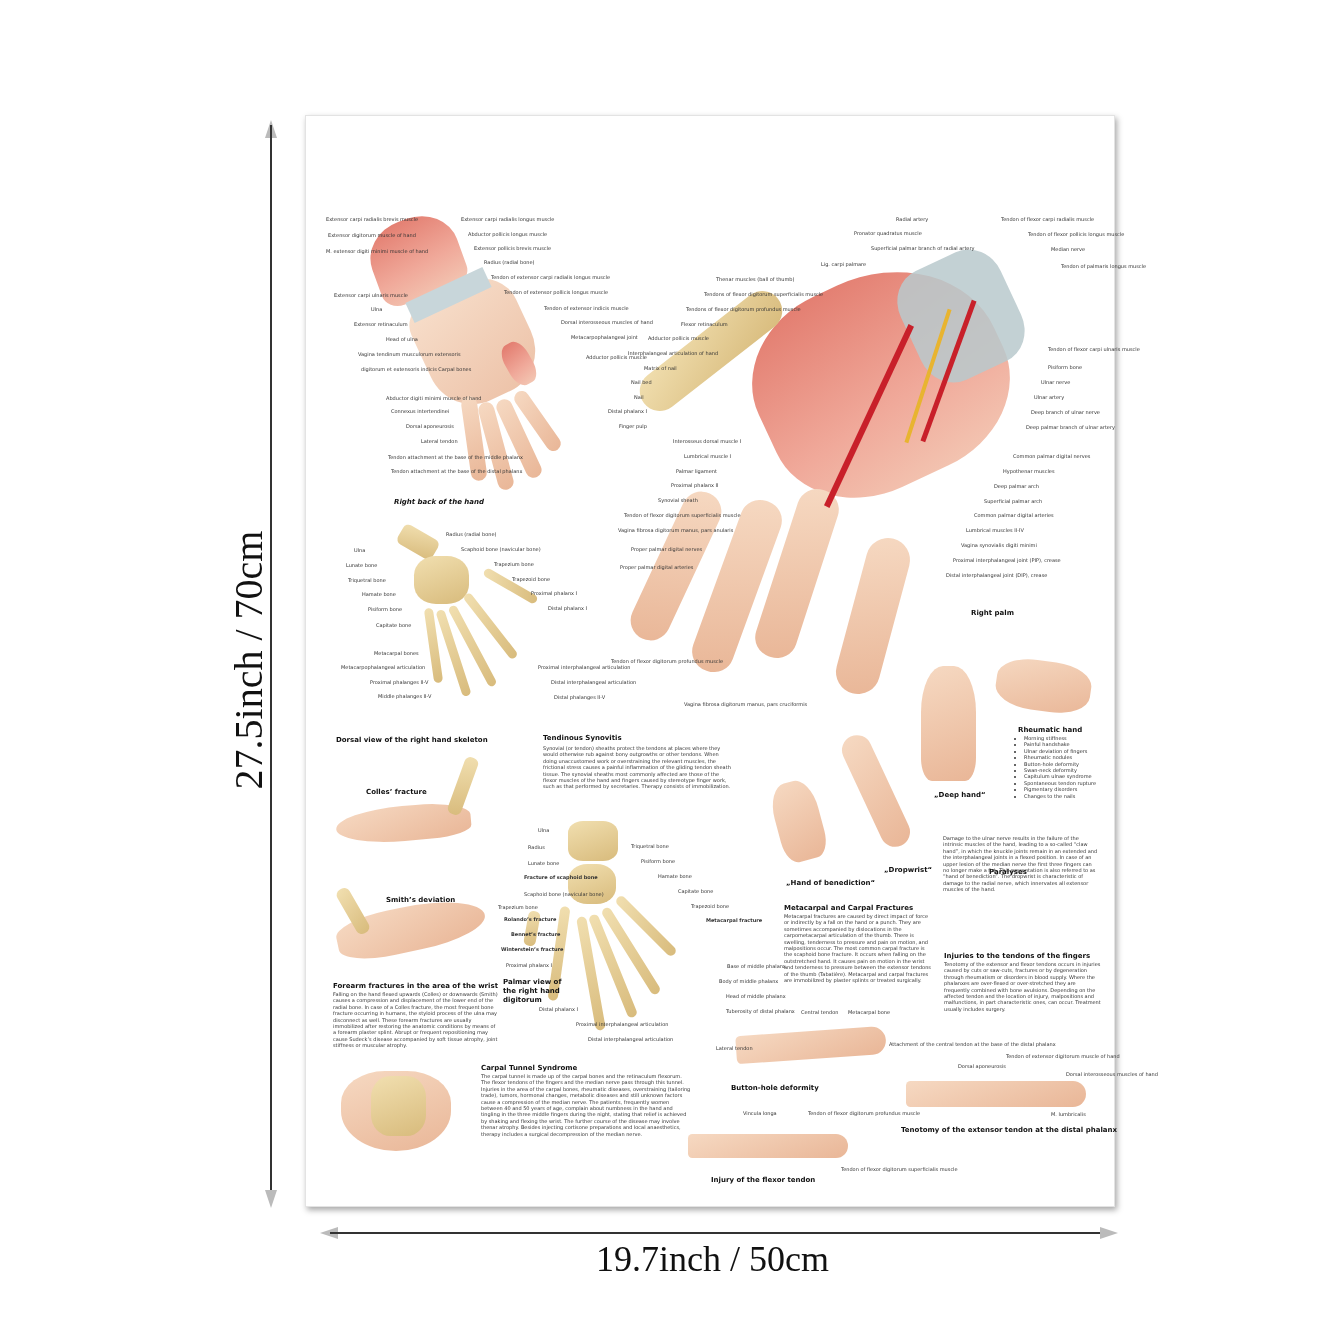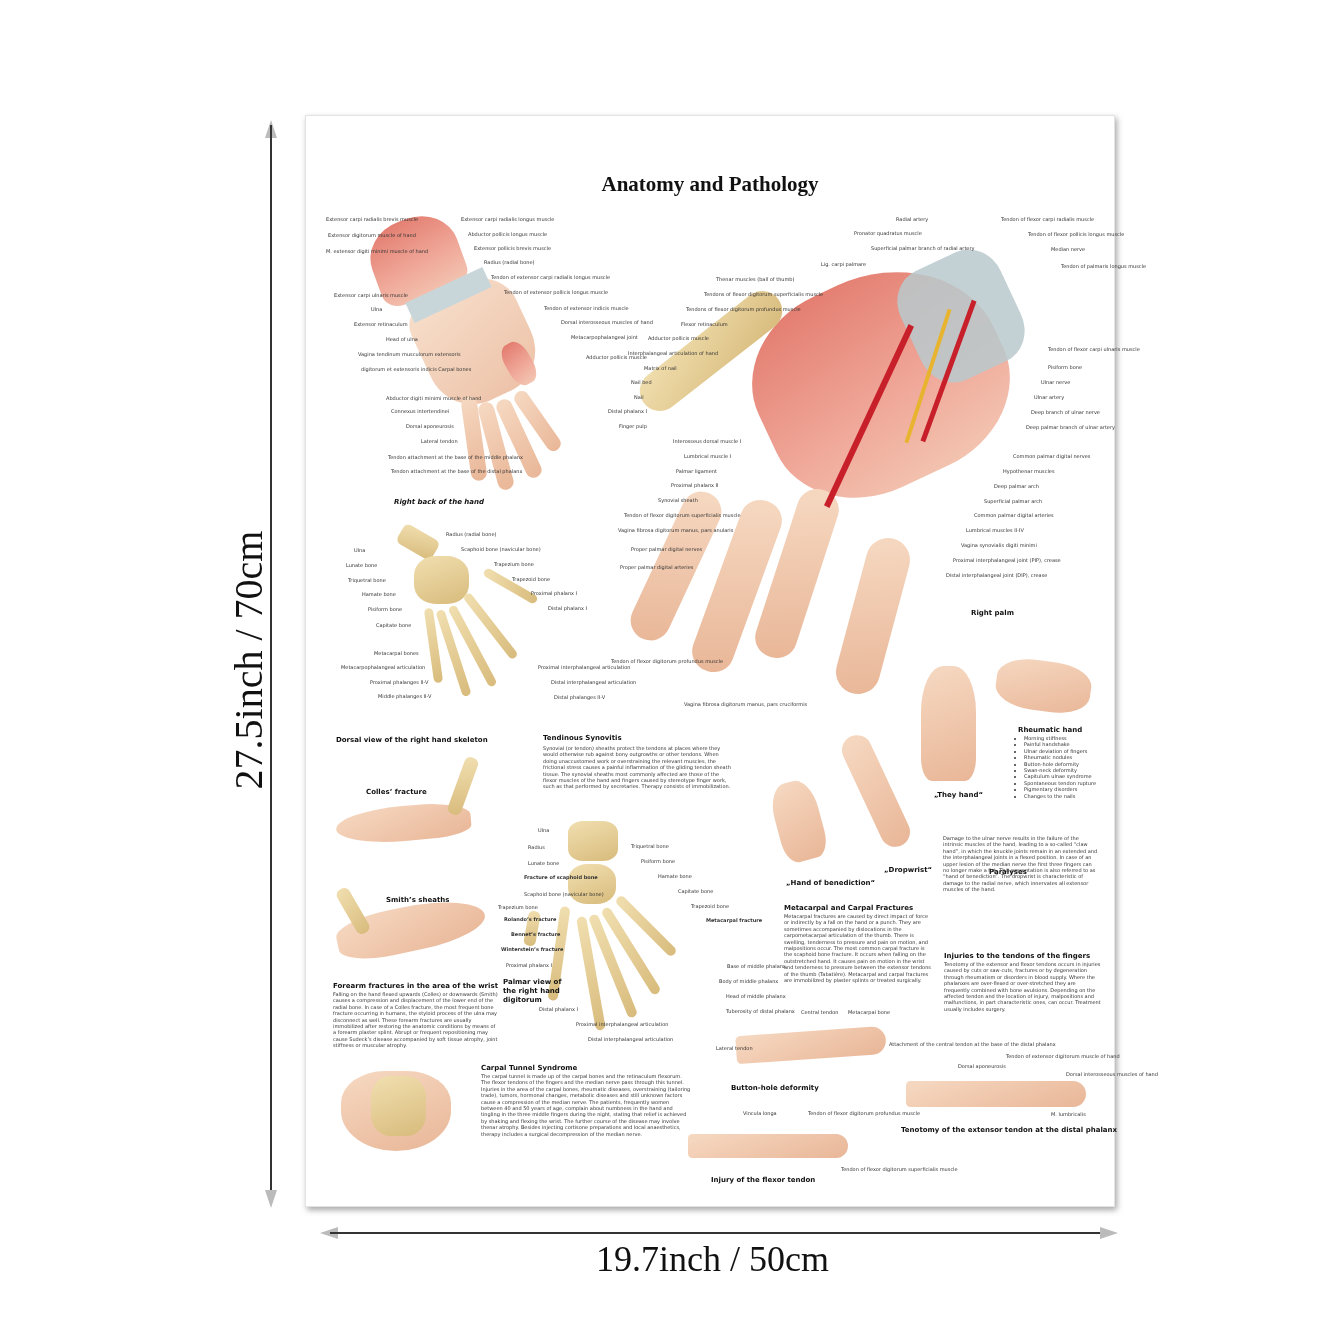--- a/index.html
+++ b/index.html
@@ -36,21 +36,20 @@
 <div class="vline"></div>
 <div class="arrow-down"></div>
 <div class="vlabel">27.5inch / 70cm</div>
 
 <div class="arrow-left"></div>
 <div class="hline"></div>
 <div class="arrow-right"></div>
 <div class="hlabel">19.7inch / 50cm</div>
 
 <div class="poster">
-  <div class="subtitle">Anatomy and Pathology</div>
 
   <div>
     <div class="ill muscle" style="left:65px;top:102px;width:90px;height:80px;border-radius:45% 45% 20% 20%;transform:rotate(-20deg);"></div>
     <div class="ill skin" style="left:115px;top:170px;width:110px;height:115px;border-radius:20% 30% 40% 40%;transform:rotate(-25deg);opacity:.85;"></div>
     <div class="ill" style="left:100px;top:168px;width:85px;height:22px;background:#c8d6da;transform:rotate(-25deg);"></div>
     <div class="ill muscle" style="left:200px;top:225px;width:26px;height:45px;border-radius:40%;transform:rotate(-30deg);"></div>
     <div class="ill skin" style="left:160px;top:280px;width:16px;height:85px;border-radius:8px;transform:rotate(-8deg);"></div>
     <div class="ill skin" style="left:182px;top:285px;width:16px;height:90px;border-radius:8px;transform:rotate(-15deg);"></div>
     <div class="ill skin" style="left:205px;top:280px;width:16px;height:85px;border-radius:8px;transform:rotate(-25deg);"></div>
     <div class="ill skin" style="left:224px;top:270px;width:15px;height:70px;border-radius:8px;transform:rotate(-35deg);"></div>
@@ -173,21 +172,21 @@
 
   <div class="h" style="left:237px;top:618px;">Tendinous Synovitis</div>
   <div class="p" style="left:237px;top:629px;width:190px;">Synovial (or tendon) sheaths protect the tendons at places where they would otherwise rub against bony outgrowths or other tendons. When doing unaccustomed work or overstraining the relevant muscles, the frictional stress causes a painful inflammation of the gliding tendon sheath tissue. The synovial sheaths most commonly affected are those of the flexor muscles of the hand and fingers caused by stereotype finger work, such as that performed by secretaries. Therapy consists of immobilization.</div>
 
   <div class="ill skin" style="left:470px;top:665px;width:45px;height:80px;border-radius:40% 40% 30% 30%;transform:rotate(-15deg);"></div>
   <div class="ill skin" style="left:555px;top:615px;width:30px;height:120px;border-radius:15px;transform:rotate(-25deg);"></div>
   <div class="ill skin" style="left:615px;top:550px;width:55px;height:115px;border-radius:40% 40% 20% 20%;"></div>
   <div class="ill skin" style="left:690px;top:545px;width:95px;height:50px;border-radius:40%;transform:rotate(8deg);"></div>
   <div class="cap" style="left:480px;top:763px;">„Hand of benediction“</div>
   <div class="cap" style="left:578px;top:750px;">„Dropwrist“</div>
-  <div class="cap" style="left:628px;top:675px;">„They hand“</div>
+  <div class="cap" style="left:628px;top:675px;">„Deep hand“</div>
 
   <div class="h" style="left:712px;top:610px;">Rheumatic hand</div>
   <ul class="bul" style="left:710px;top:619px;">
     <li>Morning stiffness</li>
     <li>Painful handshake</li>
     <li>Ulnar deviation of fingers</li>
     <li>Rheumatic nodules</li>
     <li>Button-hole deformity</li>
     <li>Swan-neck deformity</li>
     <li>Capitulum ulnae syndrome</li>
@@ -197,21 +196,21 @@
   </ul>
 
   <div class="h" style="left:637px;top:752px;margin-left:46px;">Paralyses</div>
   <div class="p" style="left:637px;top:719px;width:155px;">Damage to the ulnar nerve results in the failure of the intrinsic muscles of the hand, leading to a so-called “claw hand”, in which the knuckle joints remain in an extended and the interphalangeal joints in a flexed position. In case of an upper lesion of the median nerve the first three fingers can no longer make a fist. This presentation is also referred to as “hand of benediction”. The dropwrist is characteristic of damage to the radial nerve, which innervates all extensor muscles of the hand.</div>
 
   <div class="ill skin" style="left:30px;top:690px;width:135px;height:35px;border-radius:50% 40% 30% 50%;transform:rotate(-5deg);"></div>
   <div class="ill bone" style="left:150px;top:640px;width:14px;height:60px;border-radius:6px;transform:rotate(20deg);"></div>
   <div class="cap" style="left:60px;top:672px;">Colles’ fracture</div>
   <div class="ill skin" style="left:30px;top:790px;width:150px;height:45px;border-radius:40% 60% 50% 40%;transform:rotate(-12deg);"></div>
   <div class="ill bone" style="left:40px;top:770px;width:14px;height:50px;border-radius:6px;transform:rotate(-30deg);"></div>
-  <div class="cap" style="left:80px;top:780px;">Smith’s sheaths</div>
+  <div class="cap" style="left:80px;top:780px;">Smith’s deviation</div>
   <div class="h" style="left:27px;top:866px;">Forearm fractures in the area of the wrist</div>
   <div class="p" style="left:27px;top:875px;width:165px;">Falling on the hand flexed upwards (Colles) or downwards (Smith) causes a compression and displacement of the lower end of the radial bone. In case of a Colles fracture, the most frequent bone fracture occurring in humans, the styloid process of the ulna may disconnect as well. These forearm fractures are usually immobilized after restoring the anatomic conditions by means of a forearm plaster splint. Abrupt or frequent repositioning may cause Sudeck’s disease accompanied by soft tissue atrophy, joint stiffness or muscular atrophy.</div>
 
   <div>
     <div class="ill bone" style="left:262px;top:705px;width:50px;height:40px;border-radius:30%;"></div>
     <div class="ill bone" style="left:262px;top:748px;width:48px;height:40px;border-radius:40%;"></div>
     <div class="ill bone" style="left:248px;top:790px;width:10px;height:95px;border-radius:5px;transform:rotate(8deg);"></div>
     <div class="ill bone" style="left:280px;top:800px;width:10px;height:115px;border-radius:5px;transform:rotate(-10deg);"></div>
     <div class="ill bone" style="left:302px;top:795px;width:10px;height:110px;border-radius:5px;transform:rotate(-22deg);"></div>
     <div class="ill bone" style="left:320px;top:785px;width:10px;height:100px;border-radius:5px;transform:rotate(-32deg);"></div>

